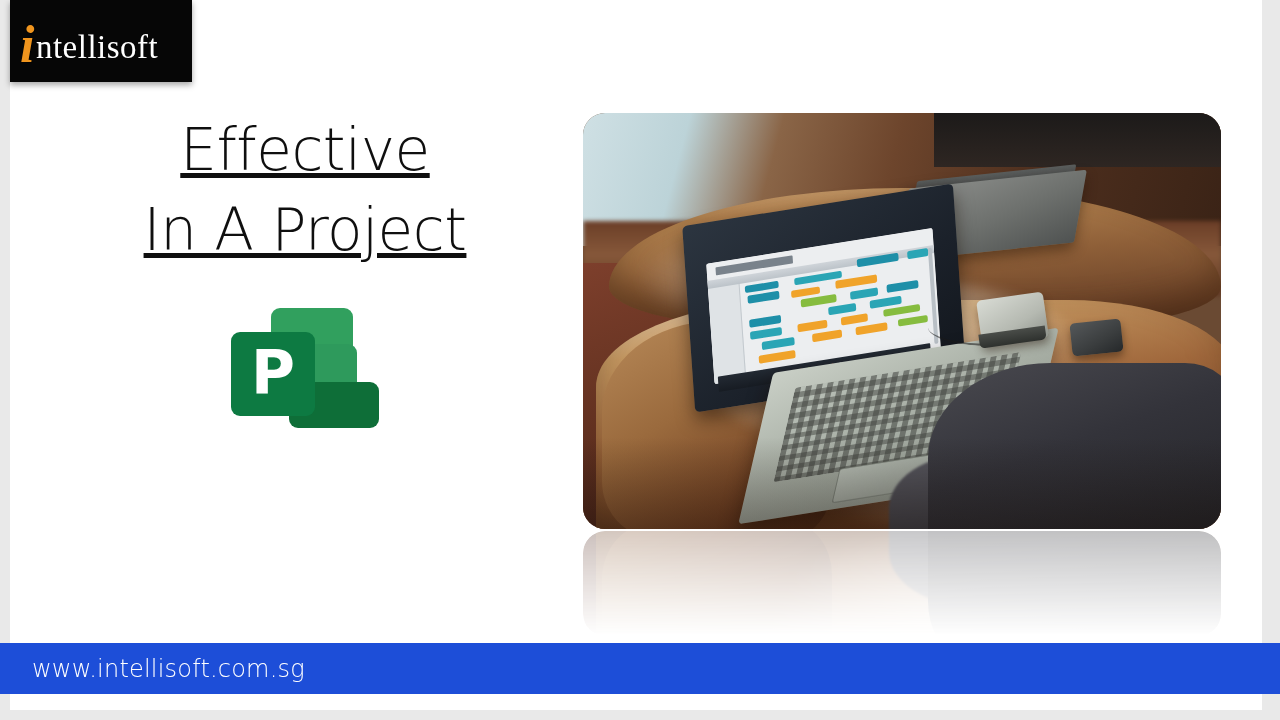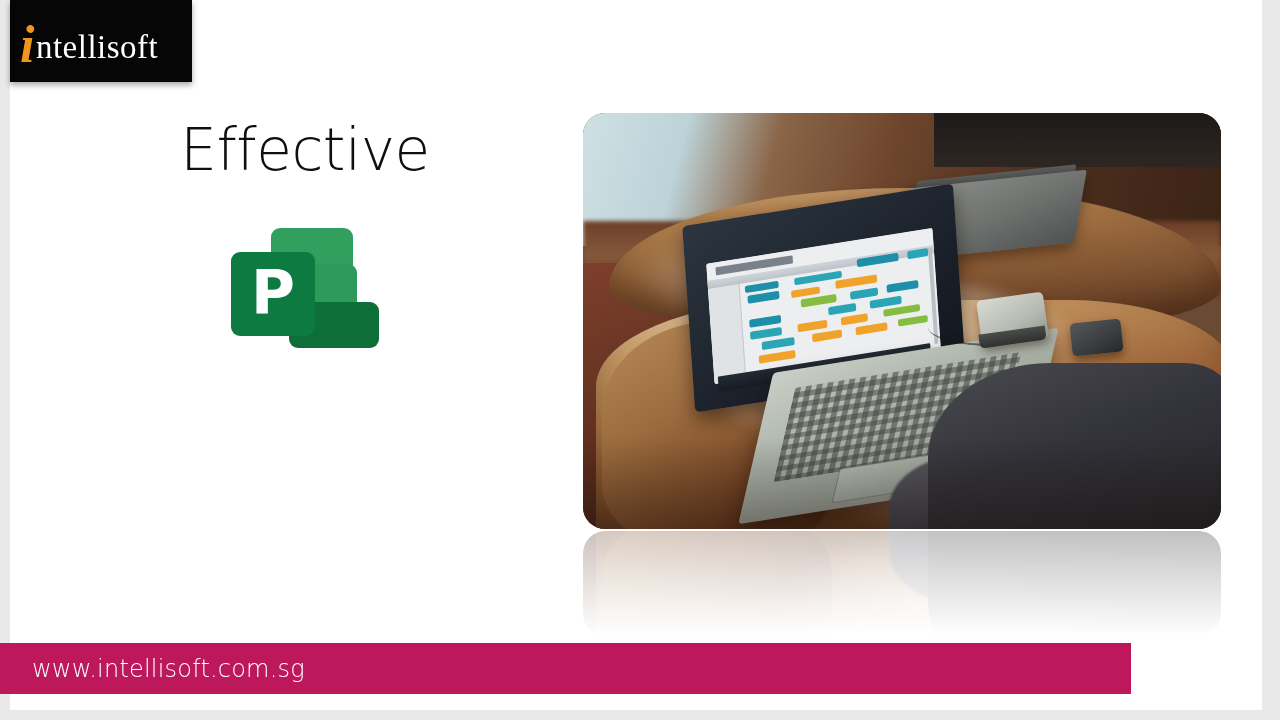--- a/index.html
+++ b/index.html
@@ -81,21 +81,21 @@
   .title {
     font-family: "DejaVu Sans", sans-serif;
     font-weight: 300;
     font-size: 58px;
     line-height: 1.38;
     color: #0f0f0f;
     text-align: center;
     letter-spacing: -0.5px;
     width: 100%;
   }
-  .title .tl { display: block; }
+  .title .tl { display: block; text-decoration: underline; }
 
   
   .msproject-logo {
     position: relative;
     width: 152px;
     height: 122px;
     margin-top: 36px;
   }
   .mp-sq {
     position: absolute;
@@ -339,23 +339,23 @@
     border-radius: 1px;
     display:flex; align-items:center; gap:3px; padding-left:22%;
   }
   .tb-dot { width:5px; height:5px; border-radius:50%; }
 
   
   .footer {
     position: absolute;
     left: 0px;
     top: 643px;
-    width: 1131px;
+    width: 1280px;
     height: 51px;
-    background: #be185d;
+    background: #1d4ed8;
     display: flex;
     align-items: center;
     z-index: 7;
   }
   .footer-item {
     font-family: "DejaVu Sans", sans-serif;
     font-weight: 300;
     font-size: 24px;
     color: #ffffff;
     letter-spacing: 0.2px;
@@ -374,20 +374,21 @@
     <div class="logo-box">
       <div class="logo-wordmark">
         <span class="logo-i">i</span>
           <span>ntellisoft</span>
       </div>
     </div>
 
     <div class="left-col">
       <div class="title">
         <span class="tl">Effective</span>
+        <span class="tl">In A Project</span>
       </div>
 
       <div class="msproject-logo">
         <div class="mp-sq mp-top"></div>
         <div class="mp-sq mp-mid"></div>
         <div class="mp-sq mp-bottom"></div>
         <div class="mp-sq mp-p-tile">
           <span class="mp-p">P</span>
         </div>
       </div>

